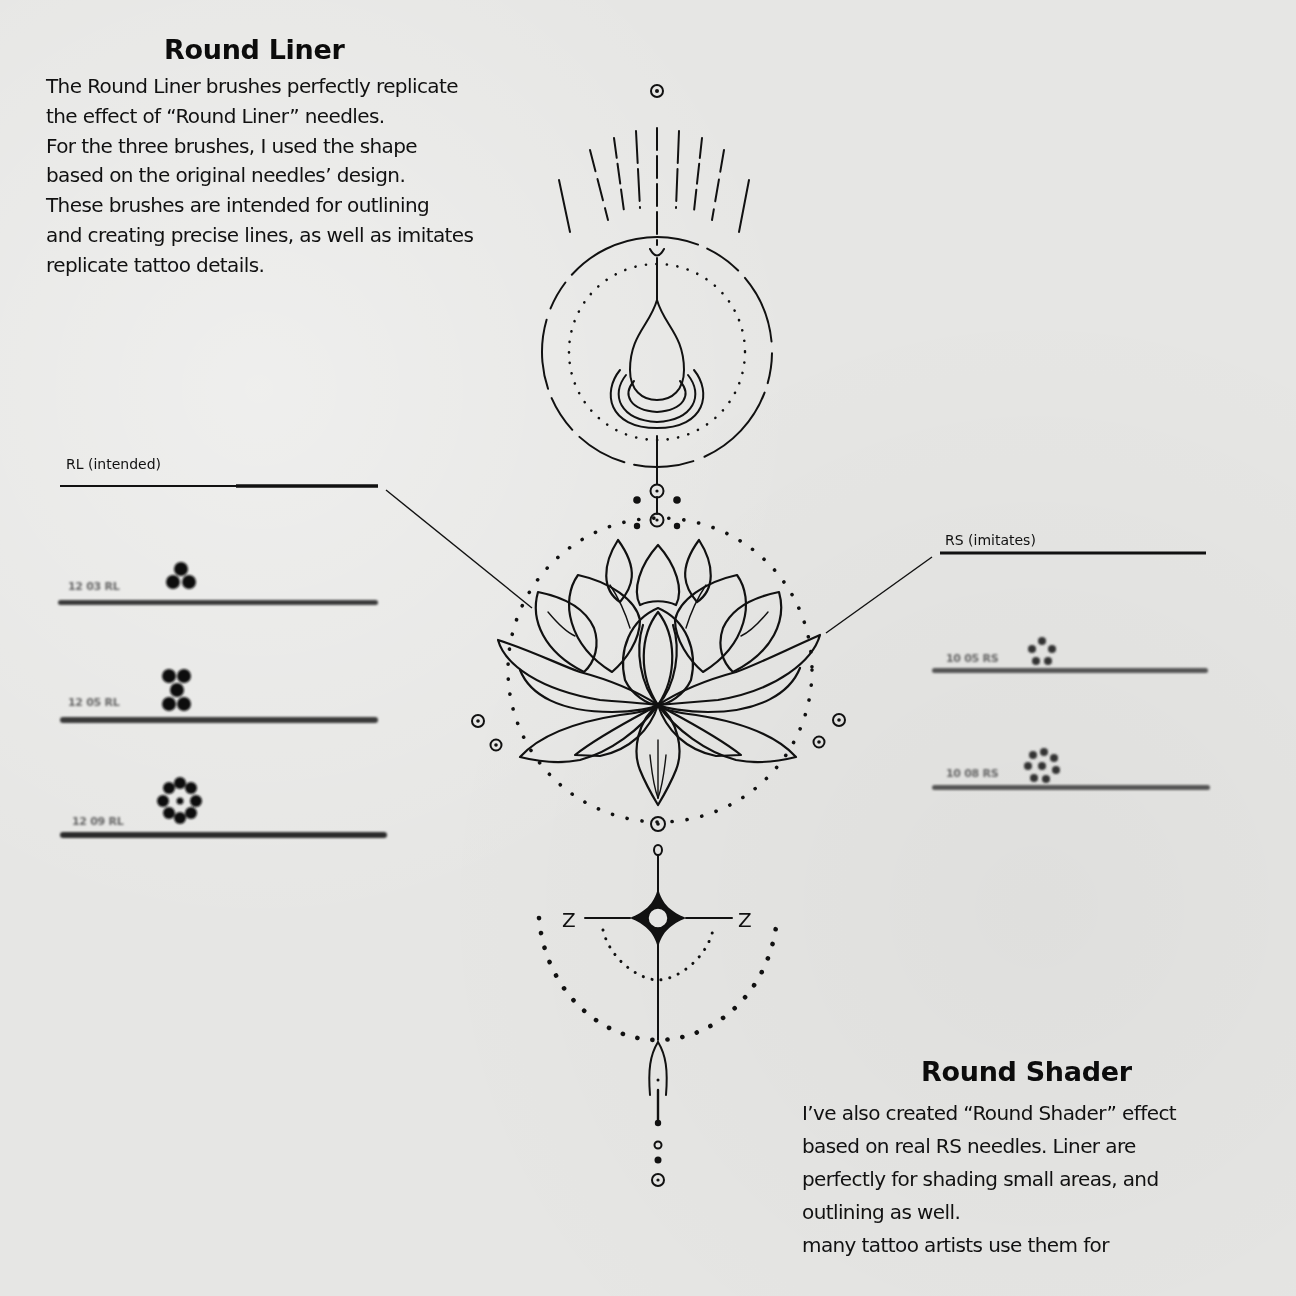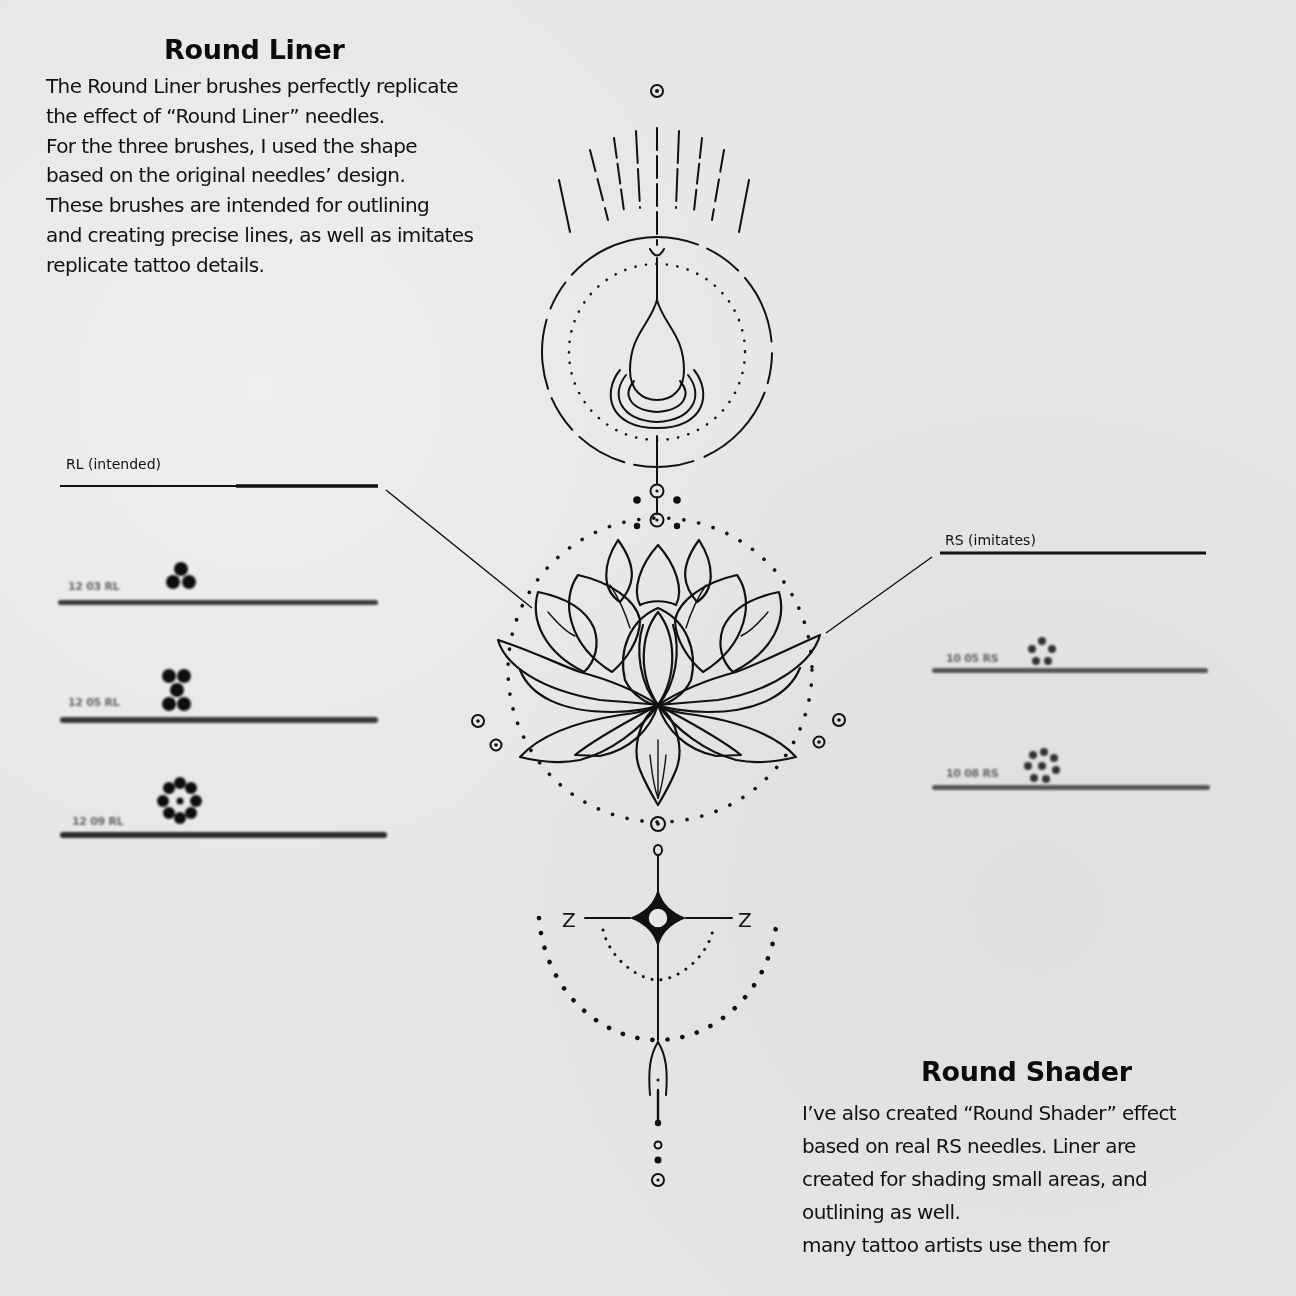--- a/index.html
+++ b/index.html
@@ -63,21 +63,21 @@
 <div class="blur-label" style="left:946px; top:652px;">10 05 RS</div>
 <div class="stroke" style="left:932px; top:668px; width:276px; height:5px; background:#555;"></div>
 
 <div class="blur-label" style="left:946px; top:767px;">10 08 RS</div>
 <div class="stroke" style="left:932px; top:785px; width:278px; height:5px; background:#555;"></div>
 
 <div class="title" style="left:921px; top:1056px;">Round Shader</div>
 <div class="para" style="left:802px; top:1097px; line-height:33px;">
   <div>I’ve also created “Round Shader” effect</div>
   <div>based on real RS needles. Liner are</div>
-  <div>created for shading small areas, and</div>
+  <div>perfectly for shading small areas, and</div>
   <div>outlining as well.</div>
   <div>many tattoo artists use them for</div>
 </div>
 
 <svg class="art" width="1296" height="1296" viewBox="0 0 1296 1296">
   <defs>
     <filter id="soft" x="-20%" y="-20%" width="140%" height="140%">
         <feGaussianBlur stdDeviation="1.2"></feGaussianBlur>
       </filter>
     <filter id="softer" x="-20%" y="-20%" width="140%" height="140%">

